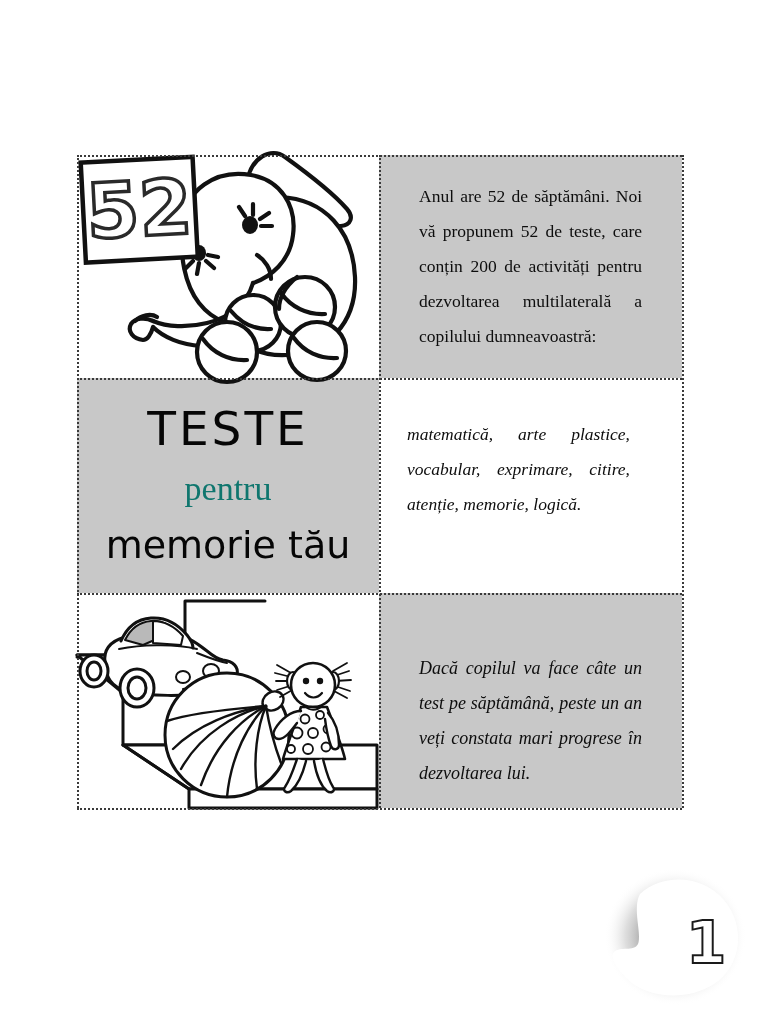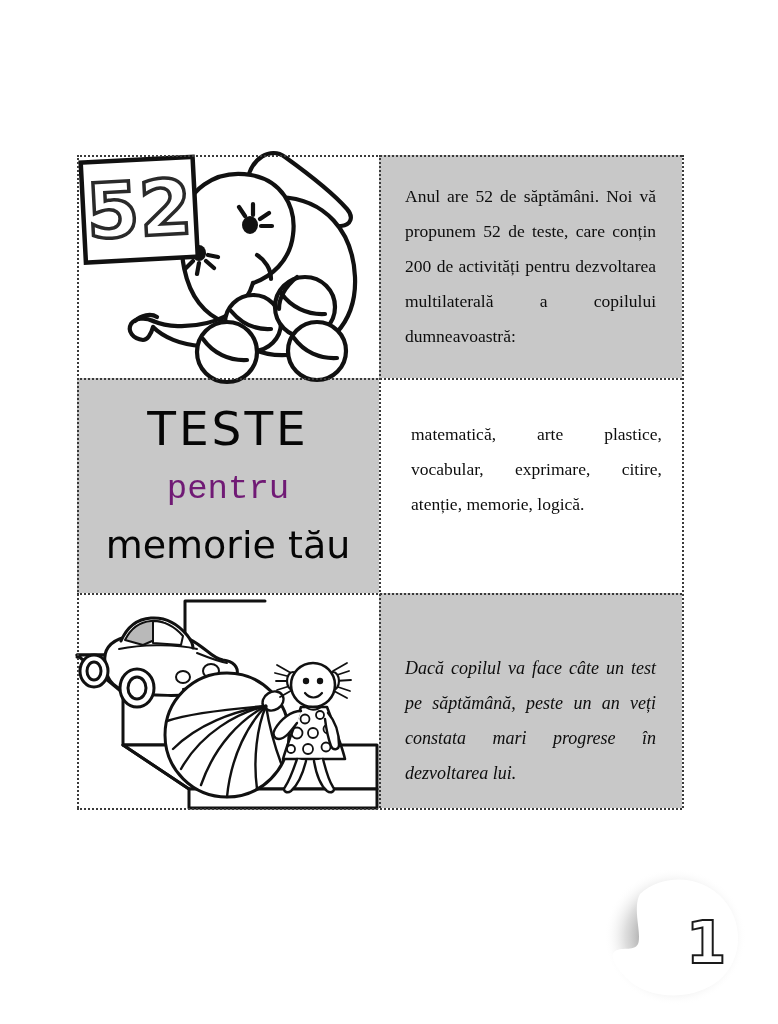--- a/index.html
+++ b/index.html
@@ -56,21 +56,21 @@
 
   .gray { background: #c8c8c8; }
   .white { background: #ffffff; }
 
   
   .textpanel {
     box-sizing: border-box;
     display: flex;
     flex-direction: column;
     justify-content: center;
-    padding: 0 26px;
+    padding: 0 40px;
   }
   .textpanel p {
     margin: 0;
     font-size: 17.5px;
     line-height: 35px;
     text-align: justify;
     text-align-last: left;
     color: #0d0d0d;
     hyphens: manual;
   }
@@ -89,23 +89,23 @@
     gap: 18px;
   }
   #title-block .t-main {
     font-family: "DejaVu Sans", sans-serif;
     font-size: 47px;
     letter-spacing: 3px;
     color: #060606;
     line-height: 1.02;
   }
   #title-block .t-sub {
-    font-family: Liberation Mono, monospace;
+    font-family: Liberation Serif, serif;
     font-size: 34px;
-    color: #701a75;
+    color: #0f766e;
     line-height: 1.08;
   }
   #title-block .t-sub2 {
     font-family: "DejaVu Sans", sans-serif;
     font-size: 38px;
     color: #060606;
     line-height: 1.08;
   }
 
   
@@ -201,21 +201,21 @@
     <div class="cell textpanel" style="left:302px;top:0;width:303px;height:223px;">
       <p>Anul are 52 de săptămâni. Noi vă propunem 52 de teste, care conțin 200 de activități pentru dezvolta­rea multilaterală a copilu­lui dumneavoastră:</p>
     </div>
 
     <div id="title-block" class="cell" style="left:0;top:223px;width:302px;height:215px;">
       <div class="t-main">TESTE</div>
       <div class="t-sub">pentru</div>
       <div class="t-sub2">memorie tău</div>
     </div>
 
-    <div class="cell textpanel" style="left:308px;top:223px;width:303px;height:183px;">
+    <div class="cell textpanel" style="left:290px;top:223px;width:303px;height:183px;font-style:italic;">
       <p>matematică, arte plastice, vocabular, exprimare, citire, atenție, memorie, logică.</p>
     </div>
 
     <div class="cell artcell" style="left:0;top:438px;width:302px;height:215px;">
       <svg width="302" height="215" viewBox="0 0 302 215" style="position:absolute;left:0;top:0;">
         <g fill="none" stroke="#111111" stroke-width="3" stroke-linecap="round" stroke-linejoin="round">
 
           <path d="M0 64 L108 64 L108 8 L188 8"></path>
           <path d="M0 62 L62 62 L110 98 L110 150" fill="#ffffff"></path>
 

